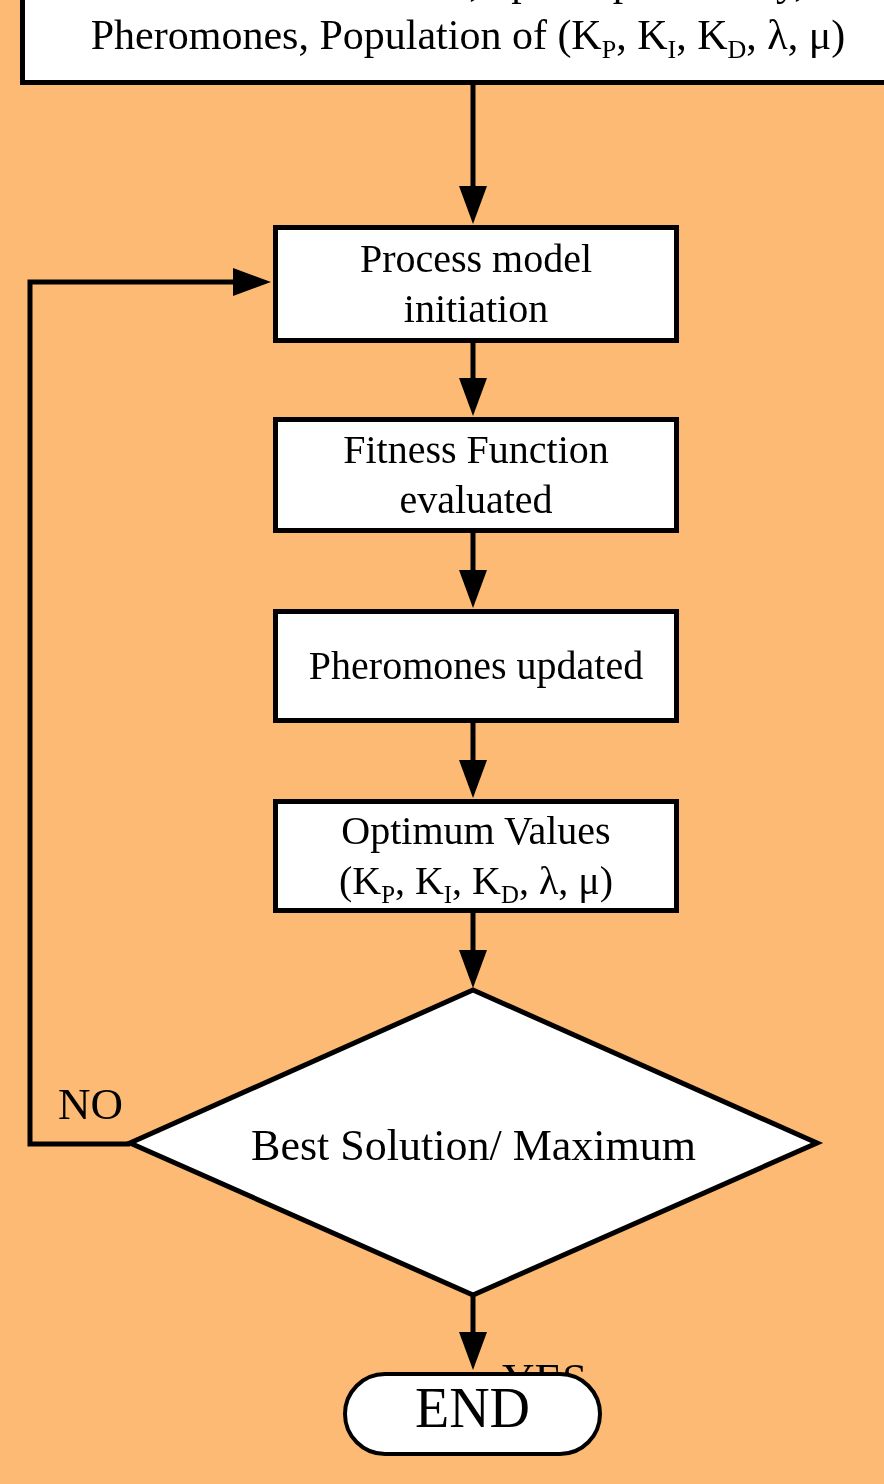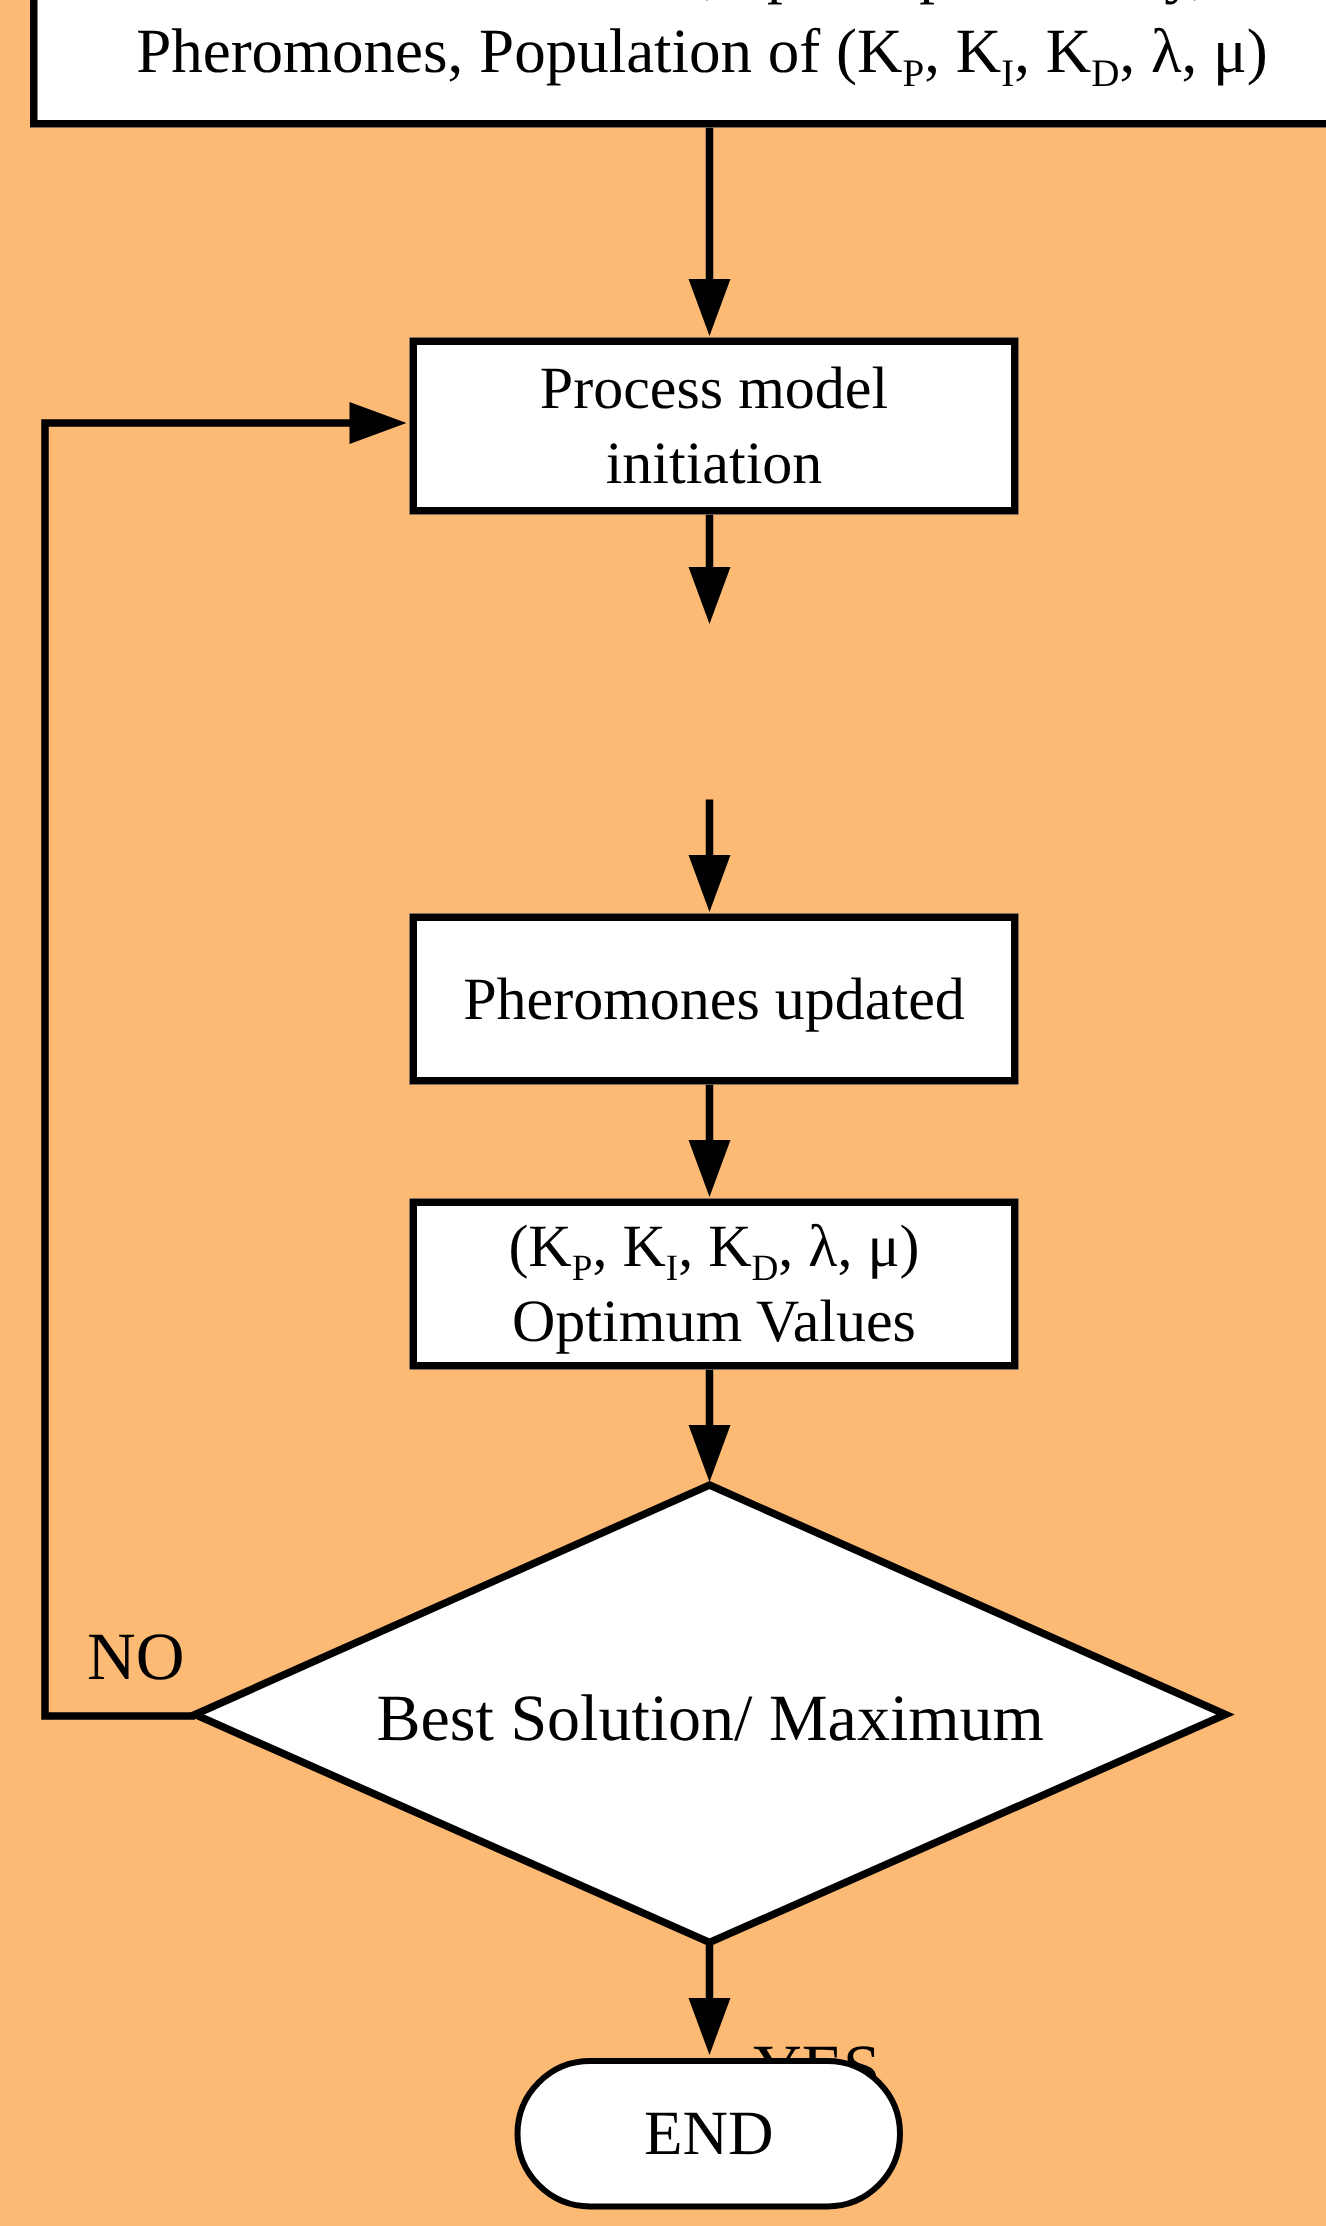--- a/index.html
+++ b/index.html
@@ -56,26 +56,26 @@
     position: absolute;
     font-size: 45px; line-height: 45px;
     white-space: nowrap;
   }
   #no-label  { left: 58px;  top: 1082px; }
   #yes-label { left: 502px; top: 1357px; }
   #end-box {
     position: absolute;
     box-sizing: border-box;
     left: 343px; top: 1372px;
-    width: 259px; height: 101px;
+    width: 259px; height: 84px;
     border: 4px solid #000000;
     border-radius: 51px;
     background: #ffffff;
-    display: flex; align-items: center; justify-content: center;
-    font-size: 42px;
+    display: flex; justify-content: center;
+    font-size: 56px;
   }
   sub { font-size: 62%; line-height: 0; }
   .line { white-space: nowrap; }
 </style>
 </head>
 <body>
 
 <div id="canvas">
 
   <svg id="connector-layer" width="884" height="1484" viewBox="0 0 884 1484" stroke="#000000" fill="none" stroke-width="5">
@@ -107,28 +107,32 @@
   <div class="flow-box" id="init-box">
     <div class="line">Initialization of ants, update probability,</div>
     <div class="line"><span>Pheromones, Population of (K</span><sub>P</sub><span>, K</span><sub>I</sub><span>, K</span><sub>D</sub><span>, λ, μ)</span></div>
   </div>
 
   <div class="flow-box step-box" id="process-box">
     <div class="line">Process model</div>
     <div class="line">initiation</div>
   </div>
 
+  <div class="flow-box step-box" id="fitness-box">
+    <div class="line">Fitness Function</div>
+    <div class="line">evaluated</div>
+  </div>
 
   <div class="flow-box step-box" id="probability-box">
     <div class="line">Pheromones updated</div>
   </div>
 
   <div class="flow-box step-box" id="optimum-box">
+    <div class="line">Optimum Values</div>
     <div class="line"><span>(K</span><sub>P</sub><span>, K</span><sub>I</sub><span>, K</span><sub>D</sub><span>, λ, μ)</span></div>
-    <div class="line">Optimum Values</div>
   </div>
 
   <div id="decision-text">
     <div class="line">Best Solution/ Maximum</div>
   </div>
 
   <div class="branch-label" id="no-label">NO</div>
   <div class="branch-label" id="yes-label">YES</div>
 
   <div id="end-box">

